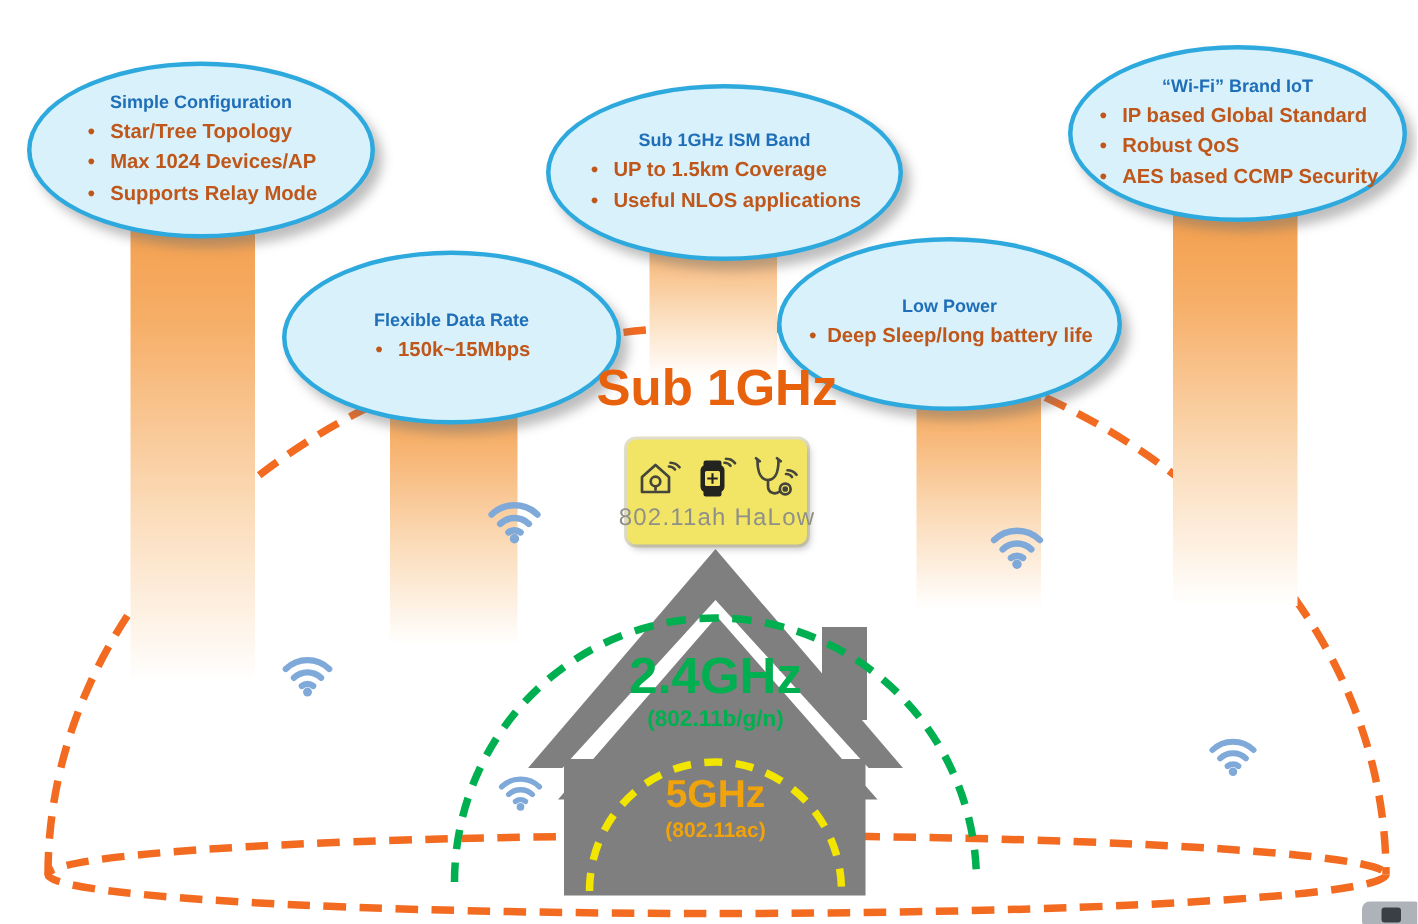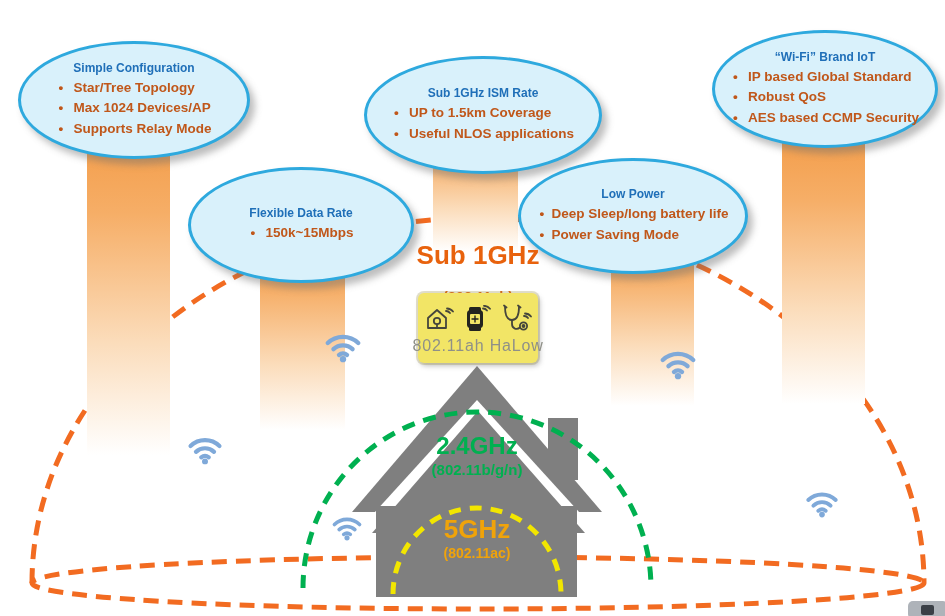--- a/index.html
+++ b/index.html
@@ -50,36 +50,36 @@
   #bubble-1{left:18px;top:41px;width:232px;height:118px;}
   #bubble-2{left:188px;top:167px;width:226px;height:116px;}
   #bubble-3{left:364px;top:56px;width:238px;height:118px;}
   #bubble-4{left:518px;top:158px;width:230px;height:116px;}
   #bubble-4 li{padding-left:14px;font-size:13.5px;}
   #bubble-5{left:712px;top:30px;width:226px;height:118px;}
 
   
   .lbl{position:absolute;z-index:5;text-align:center;font-weight:bold;}
   #lbl-sub{left:388px;top:242px;width:180px;color:var(--sub1ghz-orange,#E8620D);}
-  #lbl-sub .big{font-size:26px;line-height:1.05;text-align:center;}
+  #lbl-sub .big{font-size:34px;line-height:1.05;text-align:center;}
   #lbl-sub .small{font-size:14.5px;margin-top:20px;}
   #halow-box{
     position:absolute;z-index:5;left:418px;top:293px;width:120px;height:70px;
     background:var(--halow-box-fill,#F2E566);border-radius:6px;
     box-shadow:0 0 0 2px rgba(150,140,70,.28), 2px 3px 5px rgba(120,120,120,.45);
     display:flex;flex-direction:column;align-items:center;justify-content:center;
   }
   #halow-box .icon-row{display:flex;gap:8px;align-items:center;margin-top:2px;}
   #halow-box .halow-text{
     color:var(--halow-text-gray,#8F9088);font-size:16px;letter-spacing:.8px;margin-top:3px;white-space:nowrap;
   }
   .mini-icon{stroke:#45453C;fill:none;stroke-width:1.8;stroke-linecap:round;stroke-linejoin:round;}
 
   #lbl-24{left:377px;top:434px;width:200px;color:var(--green,#00B050);}
-  #lbl-24 .big{font-size:24px;line-height:1.0;}
+  #lbl-24 .big{font-size:34px;line-height:1.0;}
   #lbl-24 .small{font-size:15px;margin-top:3px;}
   #lbl-5{left:397px;top:516px;width:160px;color:var(--gold,#F0A30A);}
   #lbl-5 .big{font-size:26px;line-height:1.0;}
   #lbl-5 .small{font-size:14px;margin-top:3px;}
 
   
   .wifi{position:absolute;z-index:6;}
   .wifi path{fill:none;stroke:var(--wifi-blue,#7FA9D9);stroke-width:4.6;stroke-linecap:round;}
   .wifi circle{fill:var(--wifi-blue,#7FA9D9);}
   #wifi-1{left:320px;top:323px;}
@@ -131,32 +131,31 @@
   </div>
 
   <div class="bubble" id="bubble-2">
     <div class="title">Flexible Data Rate</div>
     <ul>
       <li>150k~15Mbps</li>
     </ul>
   </div>
 
   <div class="bubble" id="bubble-3">
-    <div class="title">Sub 1GHz ISM Rate</div>
+    <div class="title">Sub 1GHz ISM Band</div>
     <ul>
       <li>UP to 1.5km Coverage</li>
       <li>Useful NLOS applications</li>
     </ul>
   </div>
 
   <div class="bubble" id="bubble-4">
     <div class="title">Low Power</div>
     <ul>
       <li>Deep Sleep/long battery life</li>
-      <li>Power Saving Mode</li>
     </ul>
   </div>
 
   <div class="bubble" id="bubble-5">
     <div class="title">“Wi-Fi” Brand IoT</div>
     <ul>
       <li>IP based Global Standard</li>
       <li>Robust QoS</li>
       <li>AES based CCMP Security</li>
     </ul>

